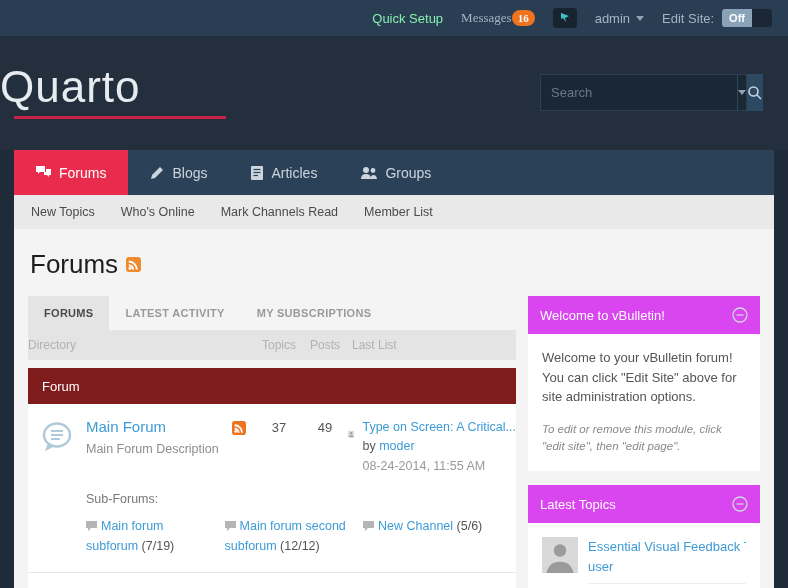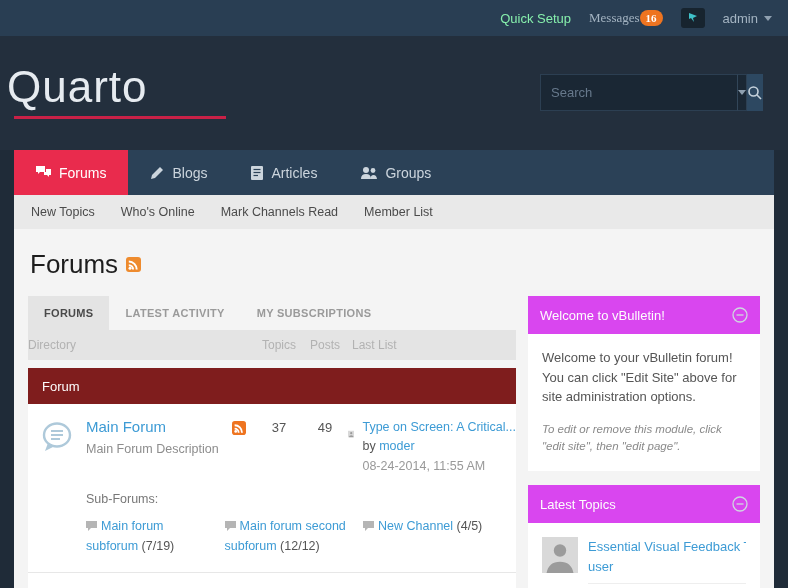--- a/index.html
+++ b/index.html
@@ -15,21 +15,21 @@
   .tb-notif { width:24px; height:20px; background:#17242f; border-radius:3px; display:flex; align-items:center; justify-content:center; cursor:pointer; }
   .tb-admin { display:flex; align-items:center; gap:6px; color:#a4b4c2; font-size:13px; cursor:pointer; }
   .caret { width:0; height:0; border-left:4px solid transparent; border-right:4px solid transparent; border-top:5px solid #8fa0b0; display:inline-block; }
   .tb-editsite { display:flex; align-items:center; gap:8px; color:#a4b4c2; font-size:13px; }
   .toggle { display:flex; cursor:pointer; }
   .toggle-on { background:#8ba3b8; color:#fff; font-size:11px; font-weight:bold; padding:3px 7px; border-radius:3px 0 0 3px; }
   .toggle-off { background:#1b2735; width:20px; border-radius:0 3px 3px 0; }
 
   
   .header { height:114px; background:#232f3d; position:relative; }
-  .logo { position:absolute; left:7px; top:26px; font-size:44px; color:#e6ebf0; letter-spacing:1px; font-weight:400; cursor:pointer; }
+  .logo { position:absolute; left:0; top:26px; font-size:44px; color:#e6ebf0; letter-spacing:1px; font-weight:400; cursor:pointer; }
   .logo-underline { position:absolute; left:14px; top:80px; width:212px; height:3px; background:#c92147; }
   .searchbox { position:absolute; right:30px; top:38px; display:flex; height:37px; width:218px; }
   .search-input { flex:1; background:#1a2734; border:1px solid #2c3f52; border-right:none; color:#c7d2dc; font-size:13px; padding:0 10px; outline:none; font-family:"Liberation Sans", sans-serif; }
   .search-input::placeholder { color:#67798c; }
   .search-caret { width:28px; background:#1a2734; border:1px solid #2c3f52; border-left:1px solid #324659; display:flex; align-items:center; justify-content:center; cursor:pointer; }
   .search-btn { width:45px; background:#2d4861; display:flex; align-items:center; justify-content:center; cursor:pointer; border:none; }
 
   
   .navbar { margin:0 14px; height:45px; background:#2b4157; display:flex; }
   .nav-tab { display:flex; align-items:center; gap:8px; padding:0 22px; color:#ccd5dd; font-size:14px; cursor:pointer; }
@@ -110,20 +110,27 @@
   </span>
   <span class="tb-notif">
     <svg width="12" height="12" viewBox="0 0 12 12">
         <path d="M2 1 L10 4 L6 6 L7 10 L4 6 L2 7 Z" fill="#3fc1c9"></path>
       </svg>
   </span>
   <span class="tb-admin">
     <span>admin</span>
     <span class="caret"></span>
   </span>
+  <span class="tb-editsite">
+    <span>Edit Site:</span>
+    <span class="toggle">
+      <span class="toggle-on">Off</span>
+      <span class="toggle-off"></span>
+    </span>
+  </span>
 </div>
 
 <div class="header">
   <div class="logo">Quarto</div>
   <div class="logo-underline"></div>
   <div class="searchbox">
     <input class="search-input" type="text" placeholder="Search" style="">
     <span class="search-caret">
       <span class="caret"></span>
     </span>
@@ -261,21 +268,21 @@
             <div class="sf-item">
               <span class="sf-bubble"><svg width="11" height="10" viewBox="0 0 11 10">
                     <path d="M0 0 h11 v7 h-6 l-3 3 v-3 h-2 z" fill="#b5b5b5"></path>
                   </svg></span><a class="sf-link">Main forum second subforum</a>
               <span class="sf-count">(12/12)</span>
             </div>
             <div class="sf-item">
               <span class="sf-bubble"><svg width="11" height="10" viewBox="0 0 11 10">
                     <path d="M0 0 h11 v7 h-6 l-3 3 v-3 h-2 z" fill="#b5b5b5"></path>
                   </svg></span><a class="sf-link">New Channel</a>
-              <span class="sf-count">(4/5)</span>
+              <span class="sf-count">(5/6)</span>
             </div>
           </div>
         </div>
 
         <div class="row-divider"></div>
 
         <div class="forum-row">
           <div class="fr-icon">
             
           </div>

